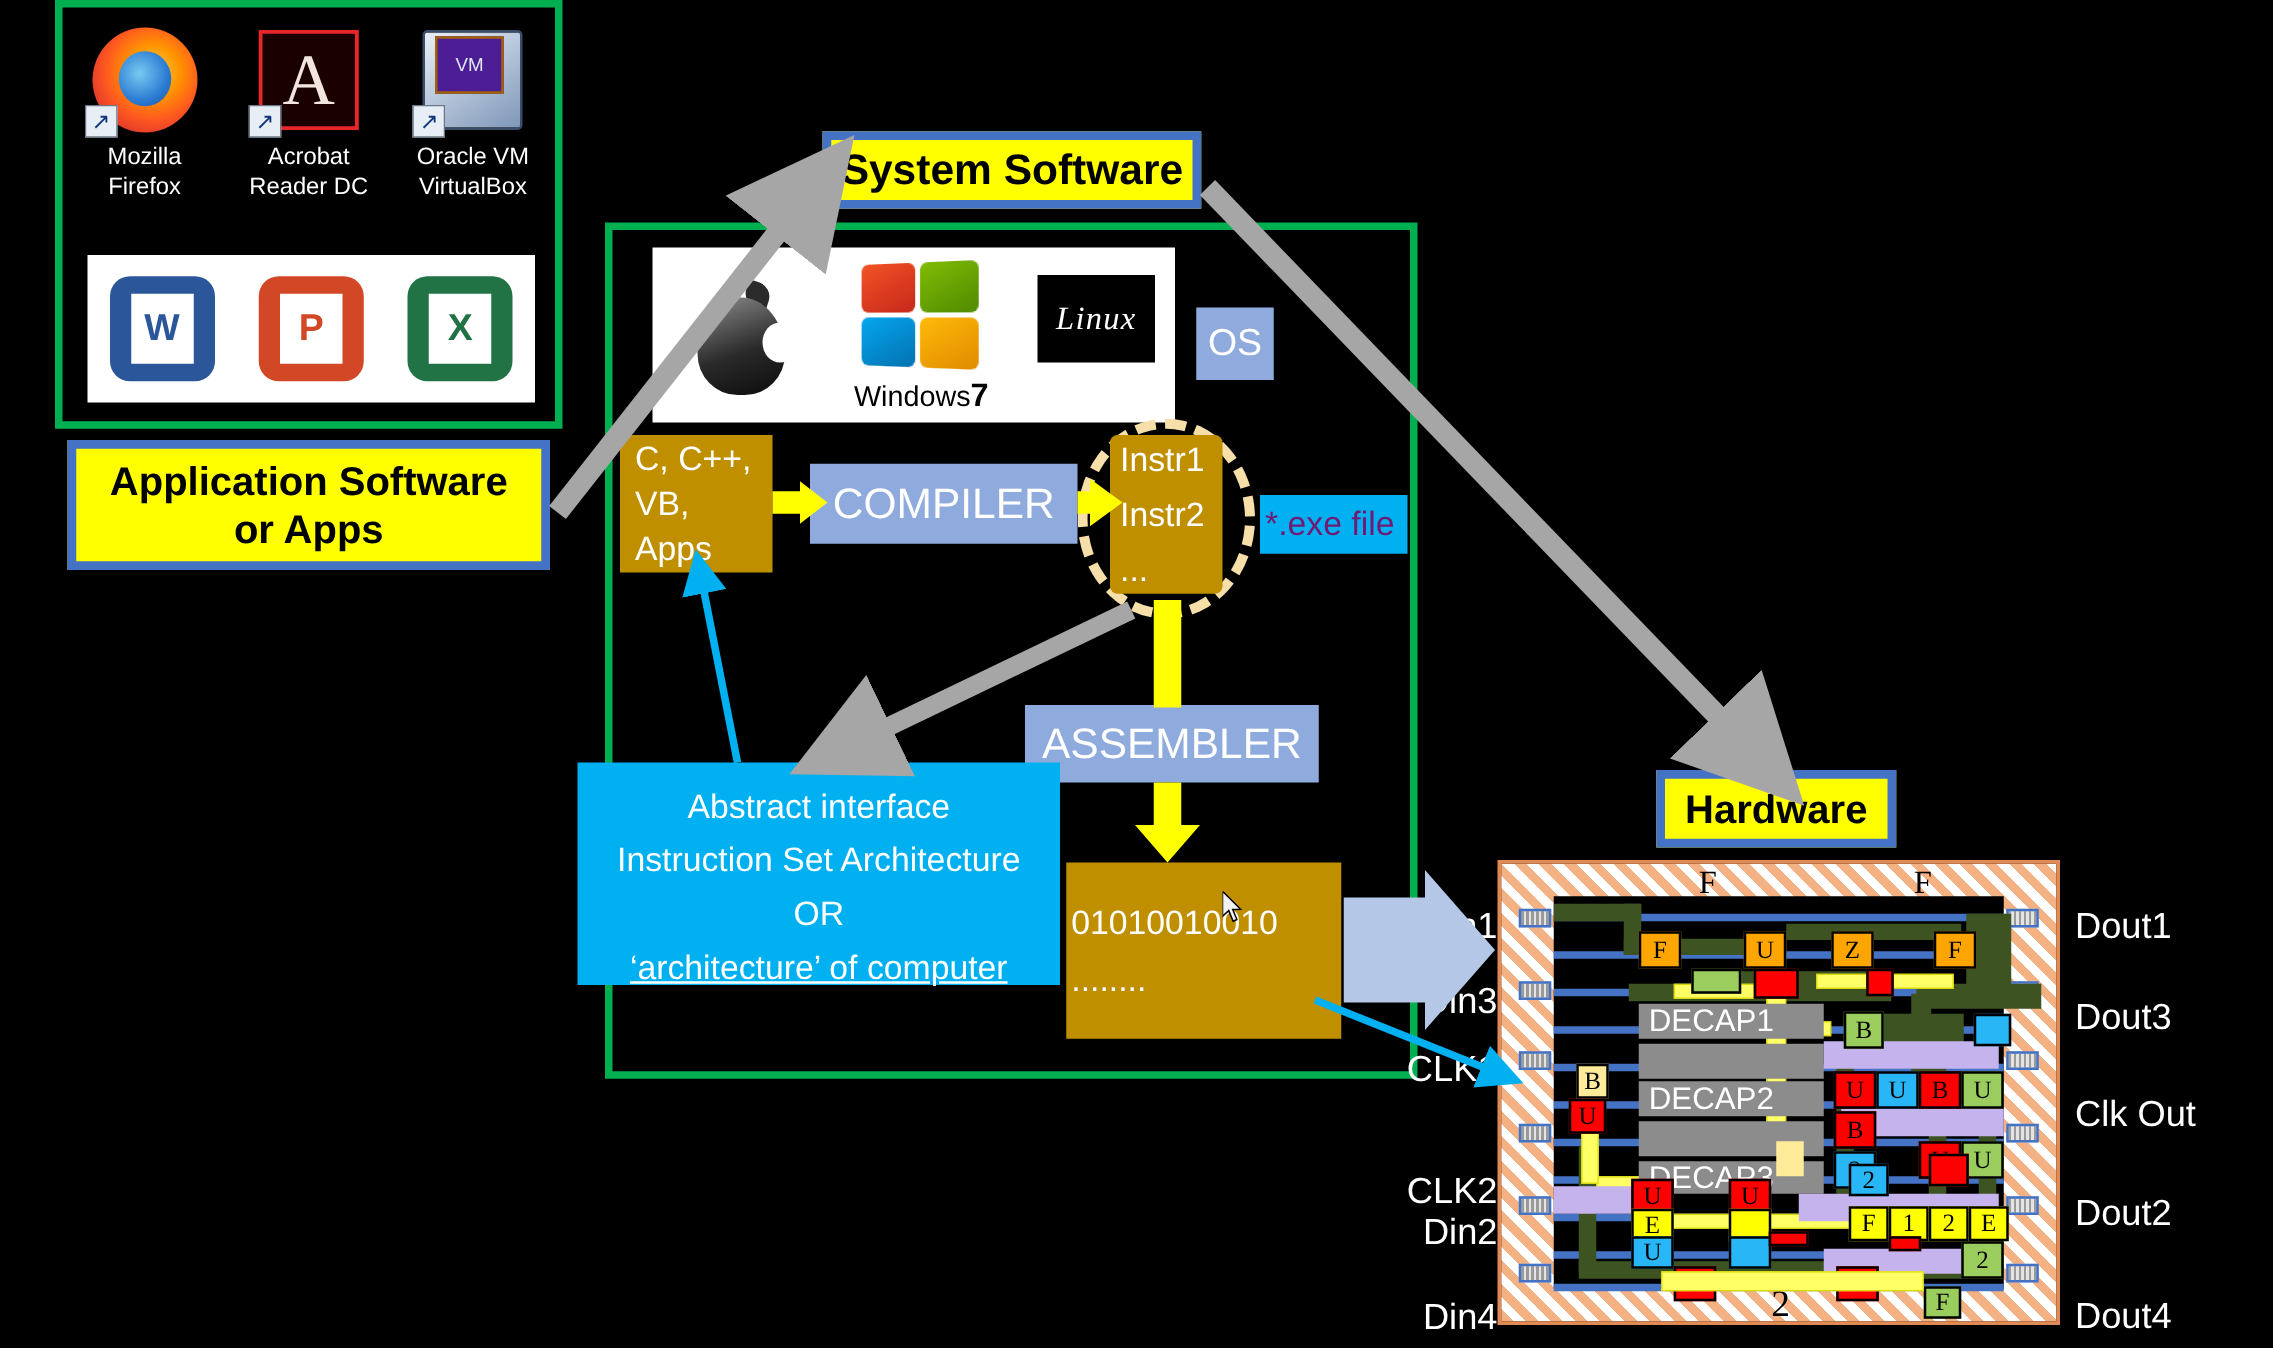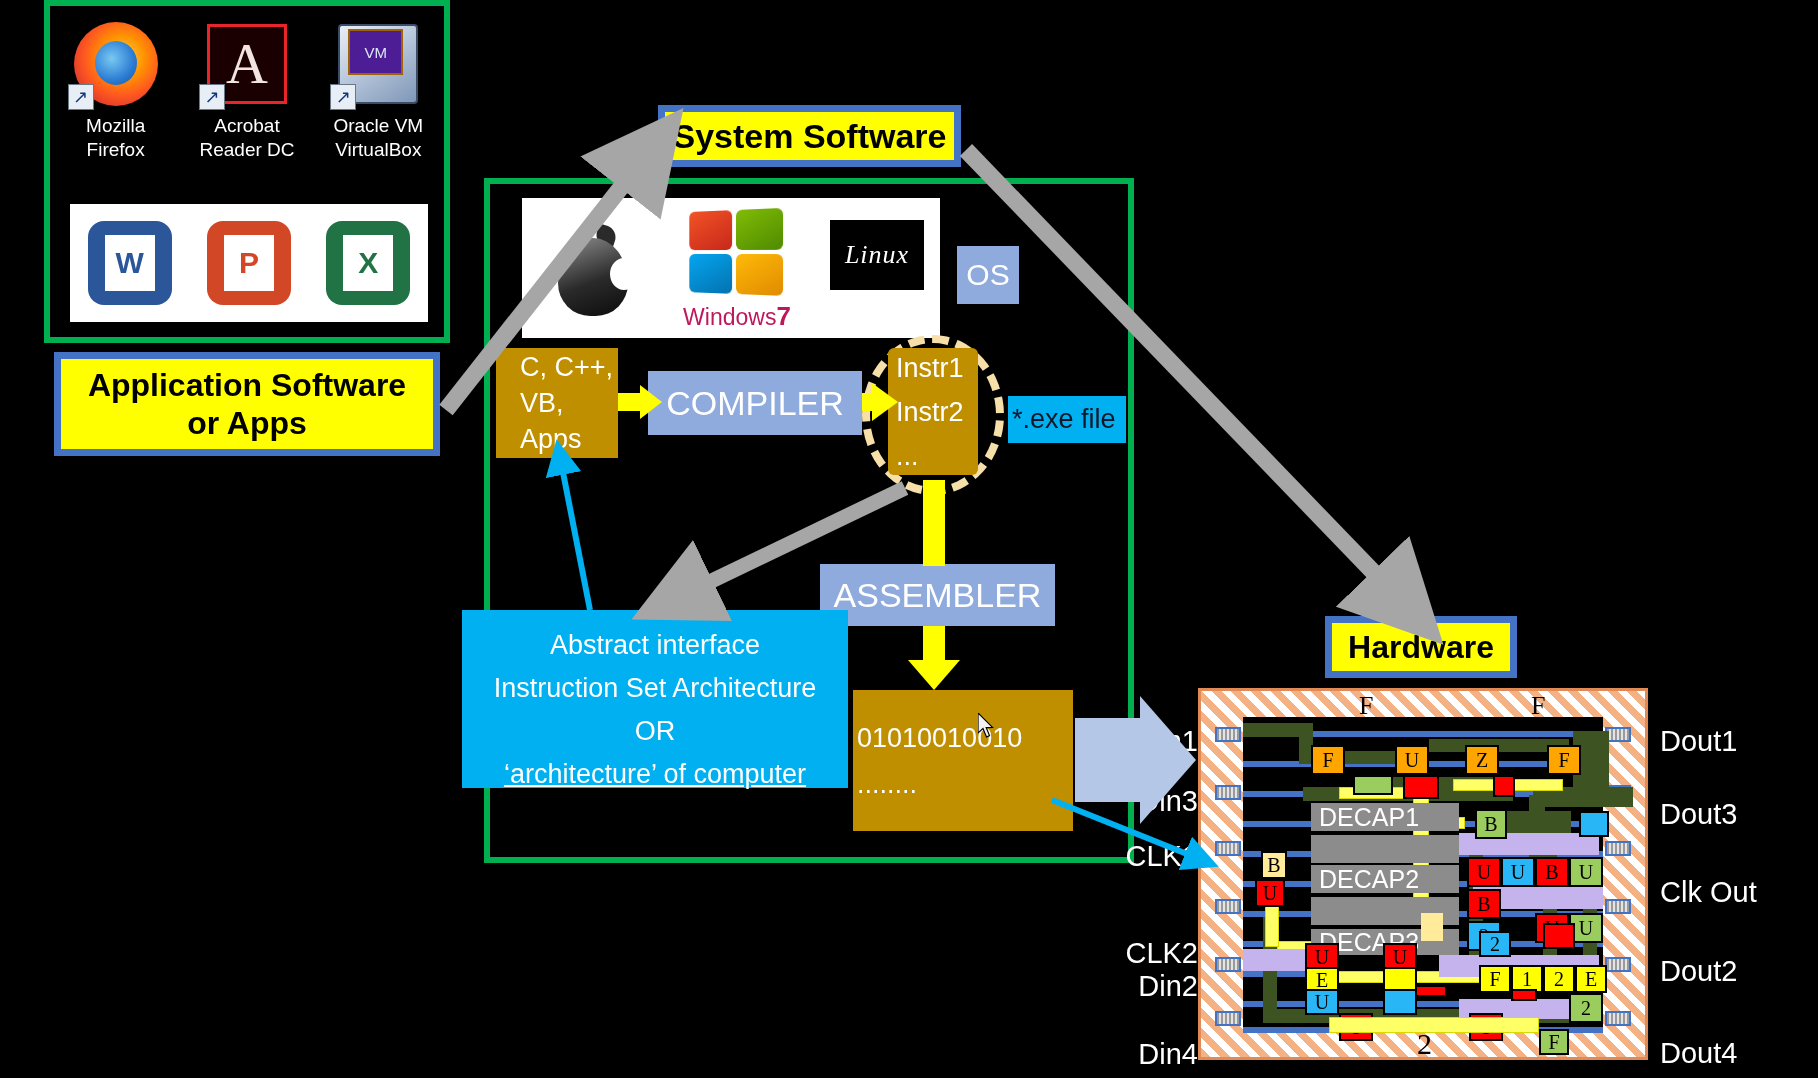--- a/index.html
+++ b/index.html
@@ -89,36 +89,36 @@
   .apple-bite{position:absolute;right:-10px;top:38px;width:28px;height:32px;border-radius:50%;background:#fff;}
   .apple-leaf{position:absolute;left:38px;top:6px;width:20px;height:20px;border-radius:0 60% 0 60%;background:#2a2a2a;transform:rotate(18deg);}
   .win7{position:absolute;left:150px;top:12px;width:130px;height:122px;}
   .win-flag{position:absolute;left:14px;top:0;width:100px;height:86px;transform:perspective(220px) rotateY(-12deg);}
   .wq{position:absolute;width:46px;height:40px;border-radius:6px;}
   .wq.r{left:0;top:0;background:linear-gradient(150deg,#f35325,#c6281b);}
   .wq.g{left:50px;top:0;background:linear-gradient(150deg,#81bc06,#4f8a00);}
   .wq.b{left:0;top:44px;background:linear-gradient(150deg,#05a6f0,#0372b0);}
   .wq.y{left:50px;top:44px;background:linear-gradient(150deg,#ffba08,#e08b00);}
   .win-text{position:absolute;left:0;bottom:0;width:130px;text-align:center;
-    font-family:"Liberation Sans",sans-serif;font-size:23px;color:#be185d;}
+    font-family:"Liberation Sans",sans-serif;font-size:23px;color:#000000;}
   .win-text b{font-size:26px;}
   .linux{position:absolute;left:308px;top:22px;width:94px;height:70px;background:#000;
     display:flex;align-items:center;justify-content:center;text-align:right;}
   .linux span{color:#fff;font-family:"Liberation Serif",serif;font-style:italic;font-size:26px;letter-spacing:1px;}
 
   
   .goldbox{ background:#bf8f00; color:#fff; display:flex; flex-direction:column;
     justify-content:center; font-family:"Liberation Sans",sans-serif; }
   .bluebox{ background:#8faadc; color:#fff; display:flex; align-items:center; justify-content:center;
     font-family:"Liberation Sans",sans-serif; }
-  .cyanbox{ background:#00b0f0; color:#0f172a; display:flex; align-items:center; justify-content:center;
+  .cyanbox{ background:#00b0f0; color:#701a75; display:flex; align-items:center; justify-content:center;
     font-family:"Liberation Sans",sans-serif; }
 
   #os-tag{ left:957px; top:246px; width:62px; height:58px; font-size:30px; }
-  #lang-box{ left:496px; top:348px; width:122px; height:110px; font-size:27px; padding-left:24px; line-height:36px; }
+  #lang-box{ left:496px; top:348px; width:122px; height:110px; font-size:27px; padding-left:12px; line-height:36px; }
   #compiler-box{ left:648px; top:371px; width:214px; height:64px; font-size:34px; }
   #instr-box{ left:888px; top:348px; width:90px; height:127px; font-size:27px; line-height:44px; padding-left:8px; border-radius:6px;}
   #exe-box{ left:1008px; top:396px; width:118px; height:47px; font-size:27px; justify-content:flex-start; padding-left:4px;}
   #assembler-box{ left:820px; top:564px; width:235px; height:62px; font-size:34px; }
   #binary-box{ left:853px; top:690px; width:220px; height:141px; font-size:27px; line-height:46px; padding-left:4px;}
 
   
   #instr-circle{
     left:862px; top:335px; width:142px; height:160px;
     border:8px dashed #f6dfa8; border-radius:50%;

